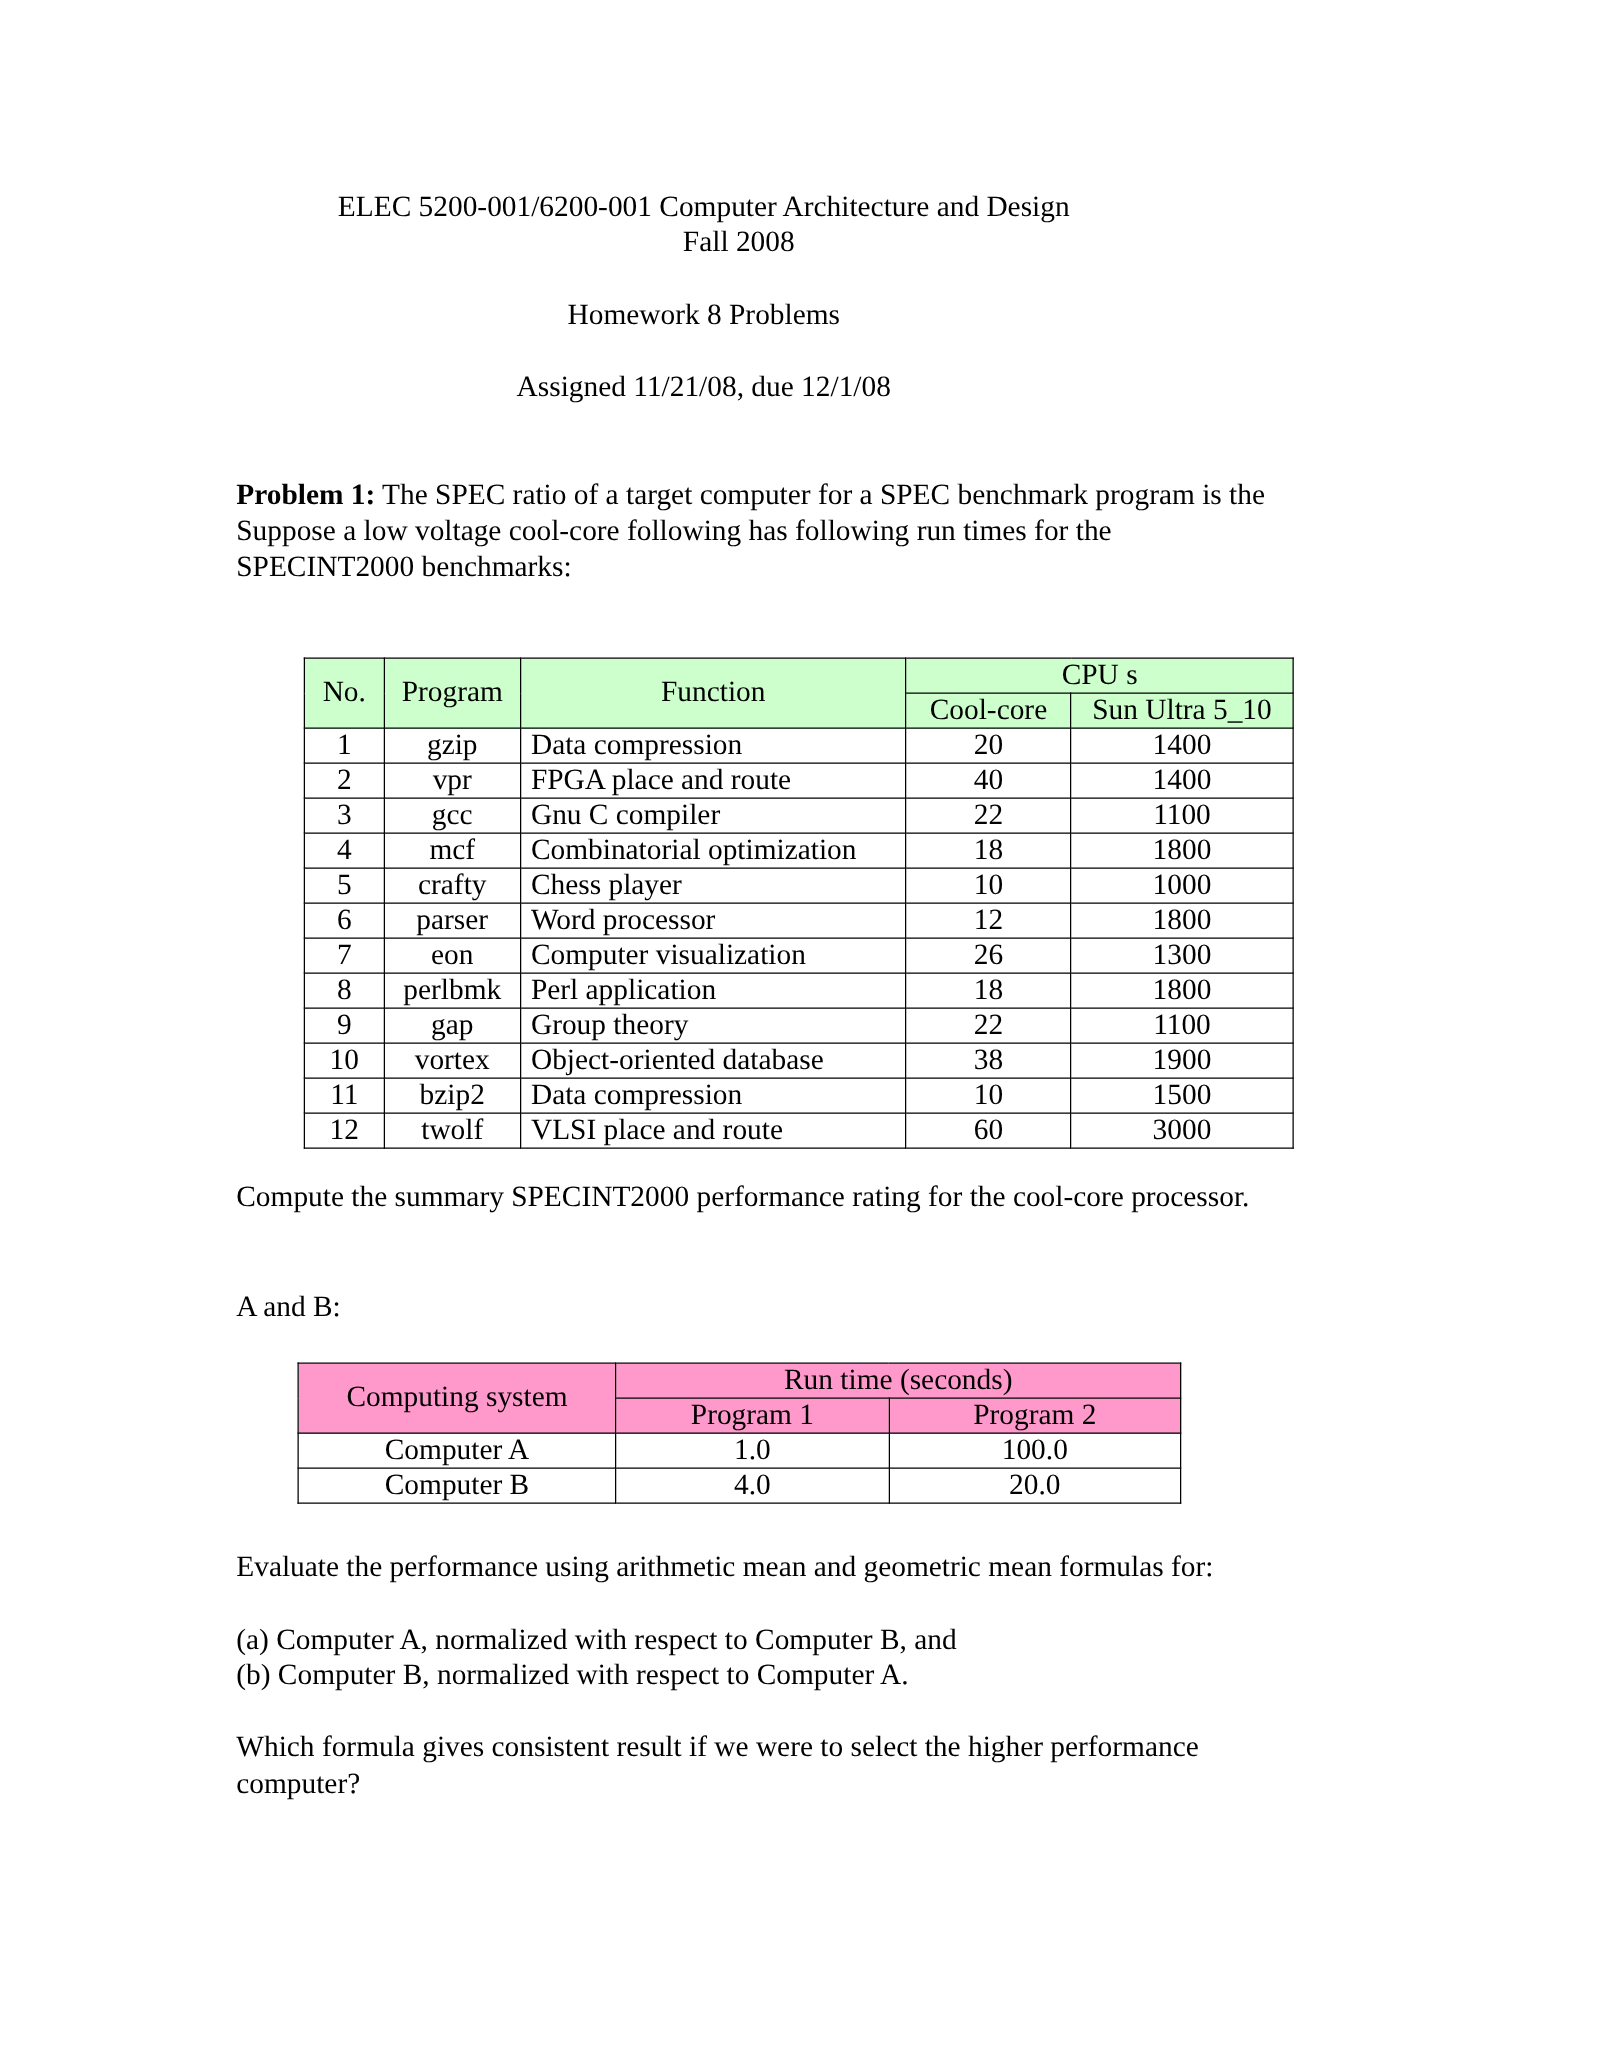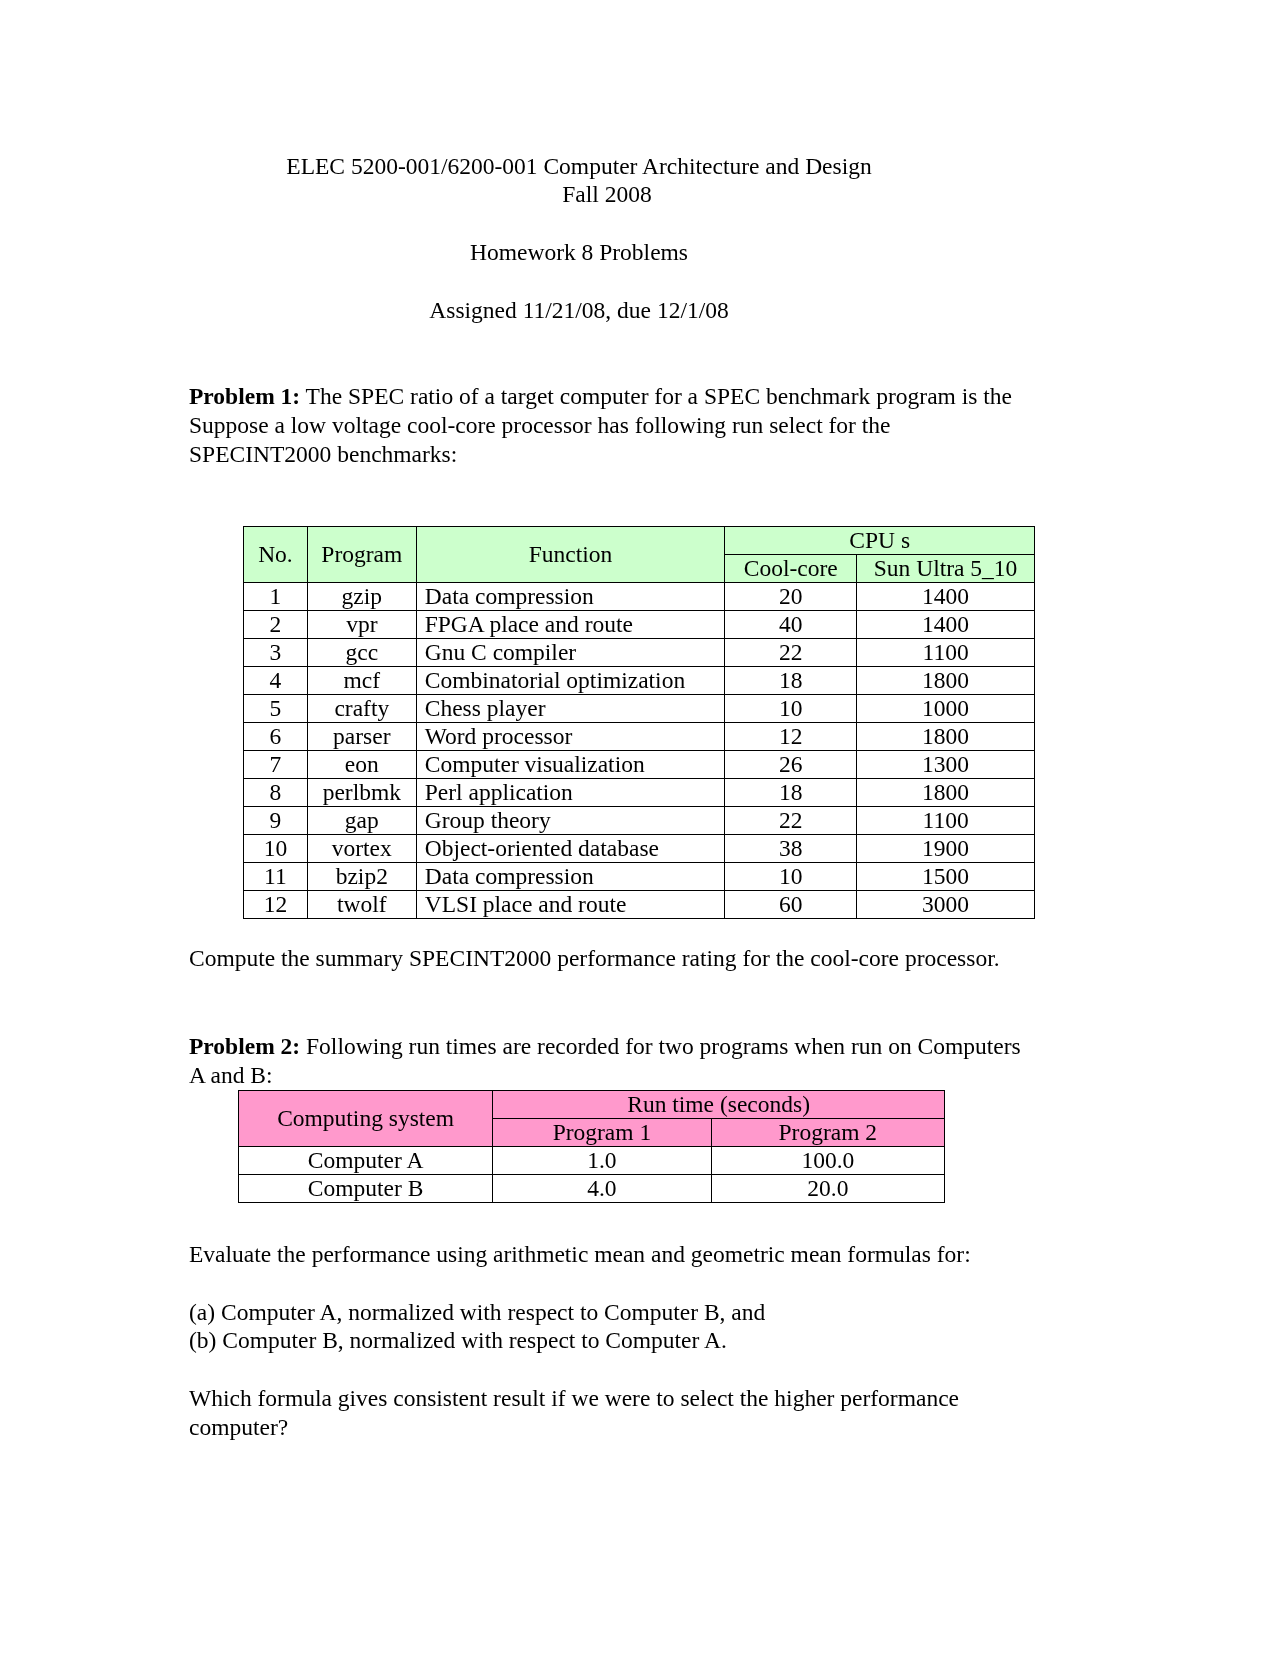--- a/index.html
+++ b/index.html
@@ -1,40 +1,40 @@
 <!DOCTYPE html>
 <html><head>
 <meta charset="utf-8">
 <style>
   html, body { margin: 0; padding: 0; background: #ffffff; }
   body { width: 1280px; height: 1656px; position: relative; overflow: hidden;
          font-family: "Liberation Serif", "DejaVu Serif", serif; color: #000; font-size: 23.5px; }
   .line { position: absolute; white-space: nowrap; line-height: 29px; }
-  .center { left: 16px; width: 1126px; text-align: center; }
+  .center { left: 0; width: 1126px; text-align: center; }
   .para { position: absolute; left: 189px; width: 900px; line-height: 29px; }
   b { font-weight: bold; }
   i { font-style: italic; }
   table { position: absolute; border-collapse: collapse; font-size: 23.5px; }
   td, th { border: 1.5px solid #000; padding: 0 8px; font-weight: normal; white-space: nowrap; line-height: 27px; height: 27px; }
   .t1 th { background: #ccffcc; }
   .t2 th { background: #ff99cc; }
   .c { text-align: center; }
   .l { text-align: left; }
 </style>
 </head>
 <body>
 
 <div class="line center" style="top:152px;">ELEC 5200-001/6200-001 Computer Architecture and Design</div>
 <div class="line center" style="top:180px;margin-left:28px;">Fall 2008</div>
 <div class="line center" style="top:238px;">Homework 8 Problems</div>
 <div class="line center" style="top:296px;">Assigned 11/21/08, due 12/1/08</div>
 
 <div class="para" style="top:382px;">
   <div><b>Problem 1:</b><span> The SPEC ratio of a target computer for a SPEC benchmark program is the</span></div>
-  <div>Suppose a low voltage cool-core processor has following run select for the</div>
+  <div>Suppose a low voltage cool-core following has following run times for the</div>
   <div>SPECINT2000 benchmarks:</div>
 </div>
 
 <table class="t1" style="left:243px; top:526px; width:792px;">
   <colgroup>
     <col style="width:64px">
       <col style="width:109px">
       <col style="width:309px">
       <col style="width:132px">
       <col style="width:178px">
@@ -135,21 +135,20 @@
         <td class="l">VLSI place and route</td>
         <td class="c">60</td>
         <td class="c">3000</td>
       </tr>
     </tbody>
 </table>
 
 <div class="line" style="left:189px; top:944px;">Compute the summary SPECINT2000 performance rating for the cool-core processor.</div>
 
 <div class="para" style="top:1032px; width:960px;">
-  <div><b>Problem 2:</b><span> Following run times are recorded for two programs when run on Computers</span></div>
   <div>A and B:</div>
 </div>
 
 <table class="t2" style="left:238px; top:1090px; width:707px;">
   <colgroup>
     <col style="width:275px">
       <col style="width:254px">
       <col style="width:274px">
   </colgroup>
   <tbody>

